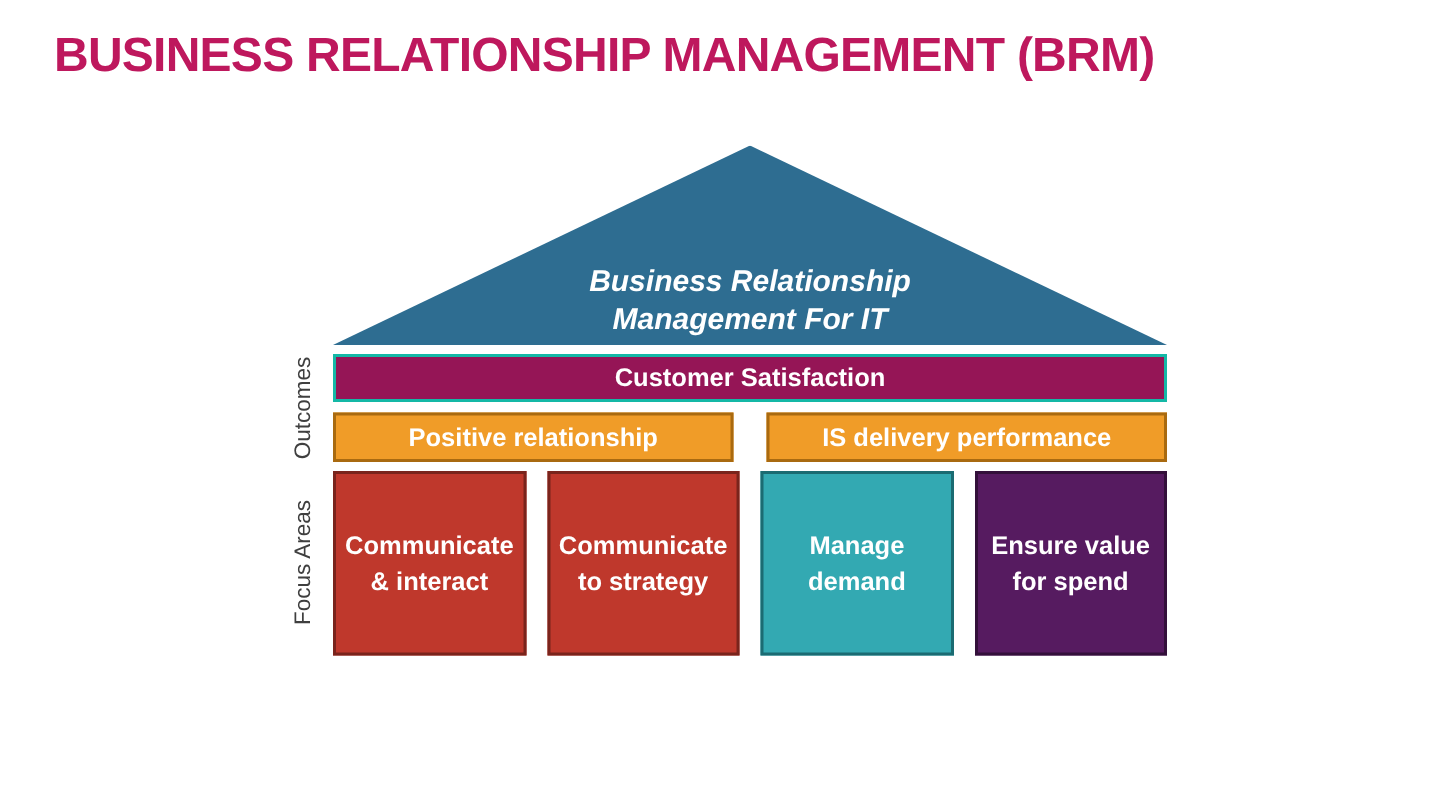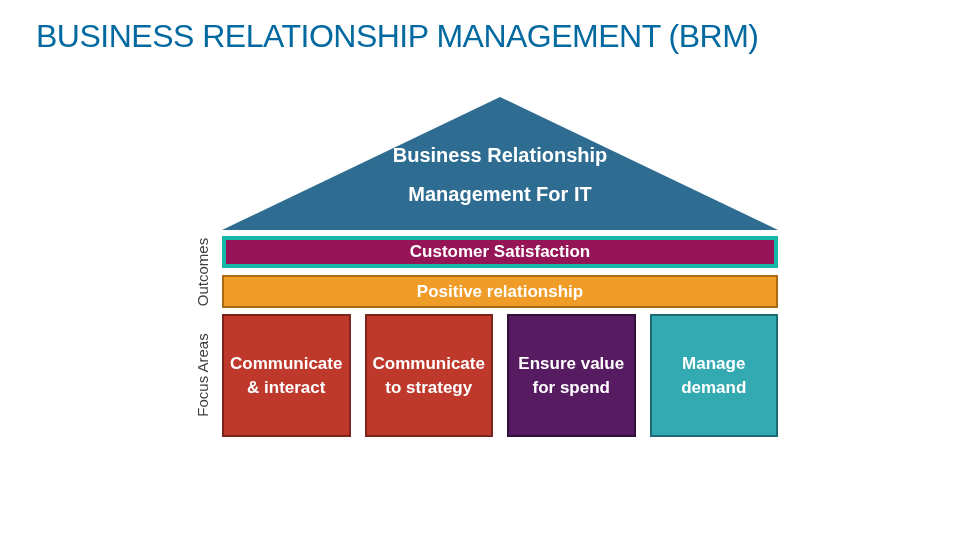--- a/index.html
+++ b/index.html
@@ -3,38 +3,38 @@
 <meta charset="utf-8">
 <style>
   * { margin:0; padding:0; box-sizing:border-box; }
   html,body { background:#ffffff; }
   body { font-family:"Liberation Sans", sans-serif; }
   .canvas {
     position:relative; width:960px; height:540px; background:#ffffff; overflow:hidden;
   }
   .page-title {
     position:absolute; left:36px; top:18px;
-    font-size:32px; font-weight:normal; color:#0369a1; letter-spacing:-0.5px;
+    font-size:32px; font-weight:bold; color:#be185d; letter-spacing:-0.5px;
     white-space:nowrap;
   }
   
   .roof {
     position:absolute; left:222px; top:97px; width:556px; height:133px;
     background:#2e6d91;
     clip-path:polygon(50% 0, 100% 100%, 0 100%);
     display:flex; align-items:flex-end; justify-content:center;
   }
   .roof-label {
-    color:#ffffff; font-size:20px; font-weight:bold; line-height:39px;
-    text-align:center; padding-bottom:16px; white-space:pre-line;
+    color:#ffffff; font-size:20px; font-weight:bold; line-height:25px;
+    text-align:center; padding-bottom:4px; white-space:pre-line;font-style:italic;
   }
   
   .row-cs {
     position:absolute; left:222px; top:236px; width:556px; height:32px;
-    background:#951556; border:4px solid #14b8a6;
+    background:#951556; border:2px solid #14b8a6;
     display:flex; align-items:center; justify-content:center;
   }
   .row-outcomes2 {
     position:absolute; left:222px; top:275px; width:556px; height:33px;
     display:flex; gap:22px;
   }
   .orange-cell {
     flex:1; background:#f09c28; border:2px solid #a96a10;
     display:flex; align-items:center; justify-content:center;
   }
@@ -76,36 +76,39 @@
   <div class="side-label side-label-outcomes">Outcomes</div>
 
   <div class="row-cs">
     <span class="cell-label">Customer Satisfaction</span>
   </div>
 
   <div class="row-outcomes2">
     <div class="orange-cell">
       <span class="cell-label">Positive relationship</span>
     </div>
+    <div class="orange-cell">
+      <span class="cell-label">IS delivery performance</span>
+    </div>
   </div>
 
   <div class="side-label side-label-focus">Focus Areas</div>
 
   <div class="row-focus">
     <div class="focus-cell fill-red">
       <span class="cell-label">Communicate
 &amp; interact</span>
     </div>
     <div class="focus-cell fill-red">
       <span class="cell-label">Communicate
 to strategy</span>
     </div>
+    <div class="focus-cell fill-teal">
+      <span class="cell-label">Manage
+demand</span>
+    </div>
     <div class="focus-cell fill-purple">
       <span class="cell-label">Ensure value
 for spend</span>
-    </div>
-    <div class="focus-cell fill-teal">
-      <span class="cell-label">Manage
-demand</span>
     </div>
   </div>
 
 </div>
 
 </body></html>

